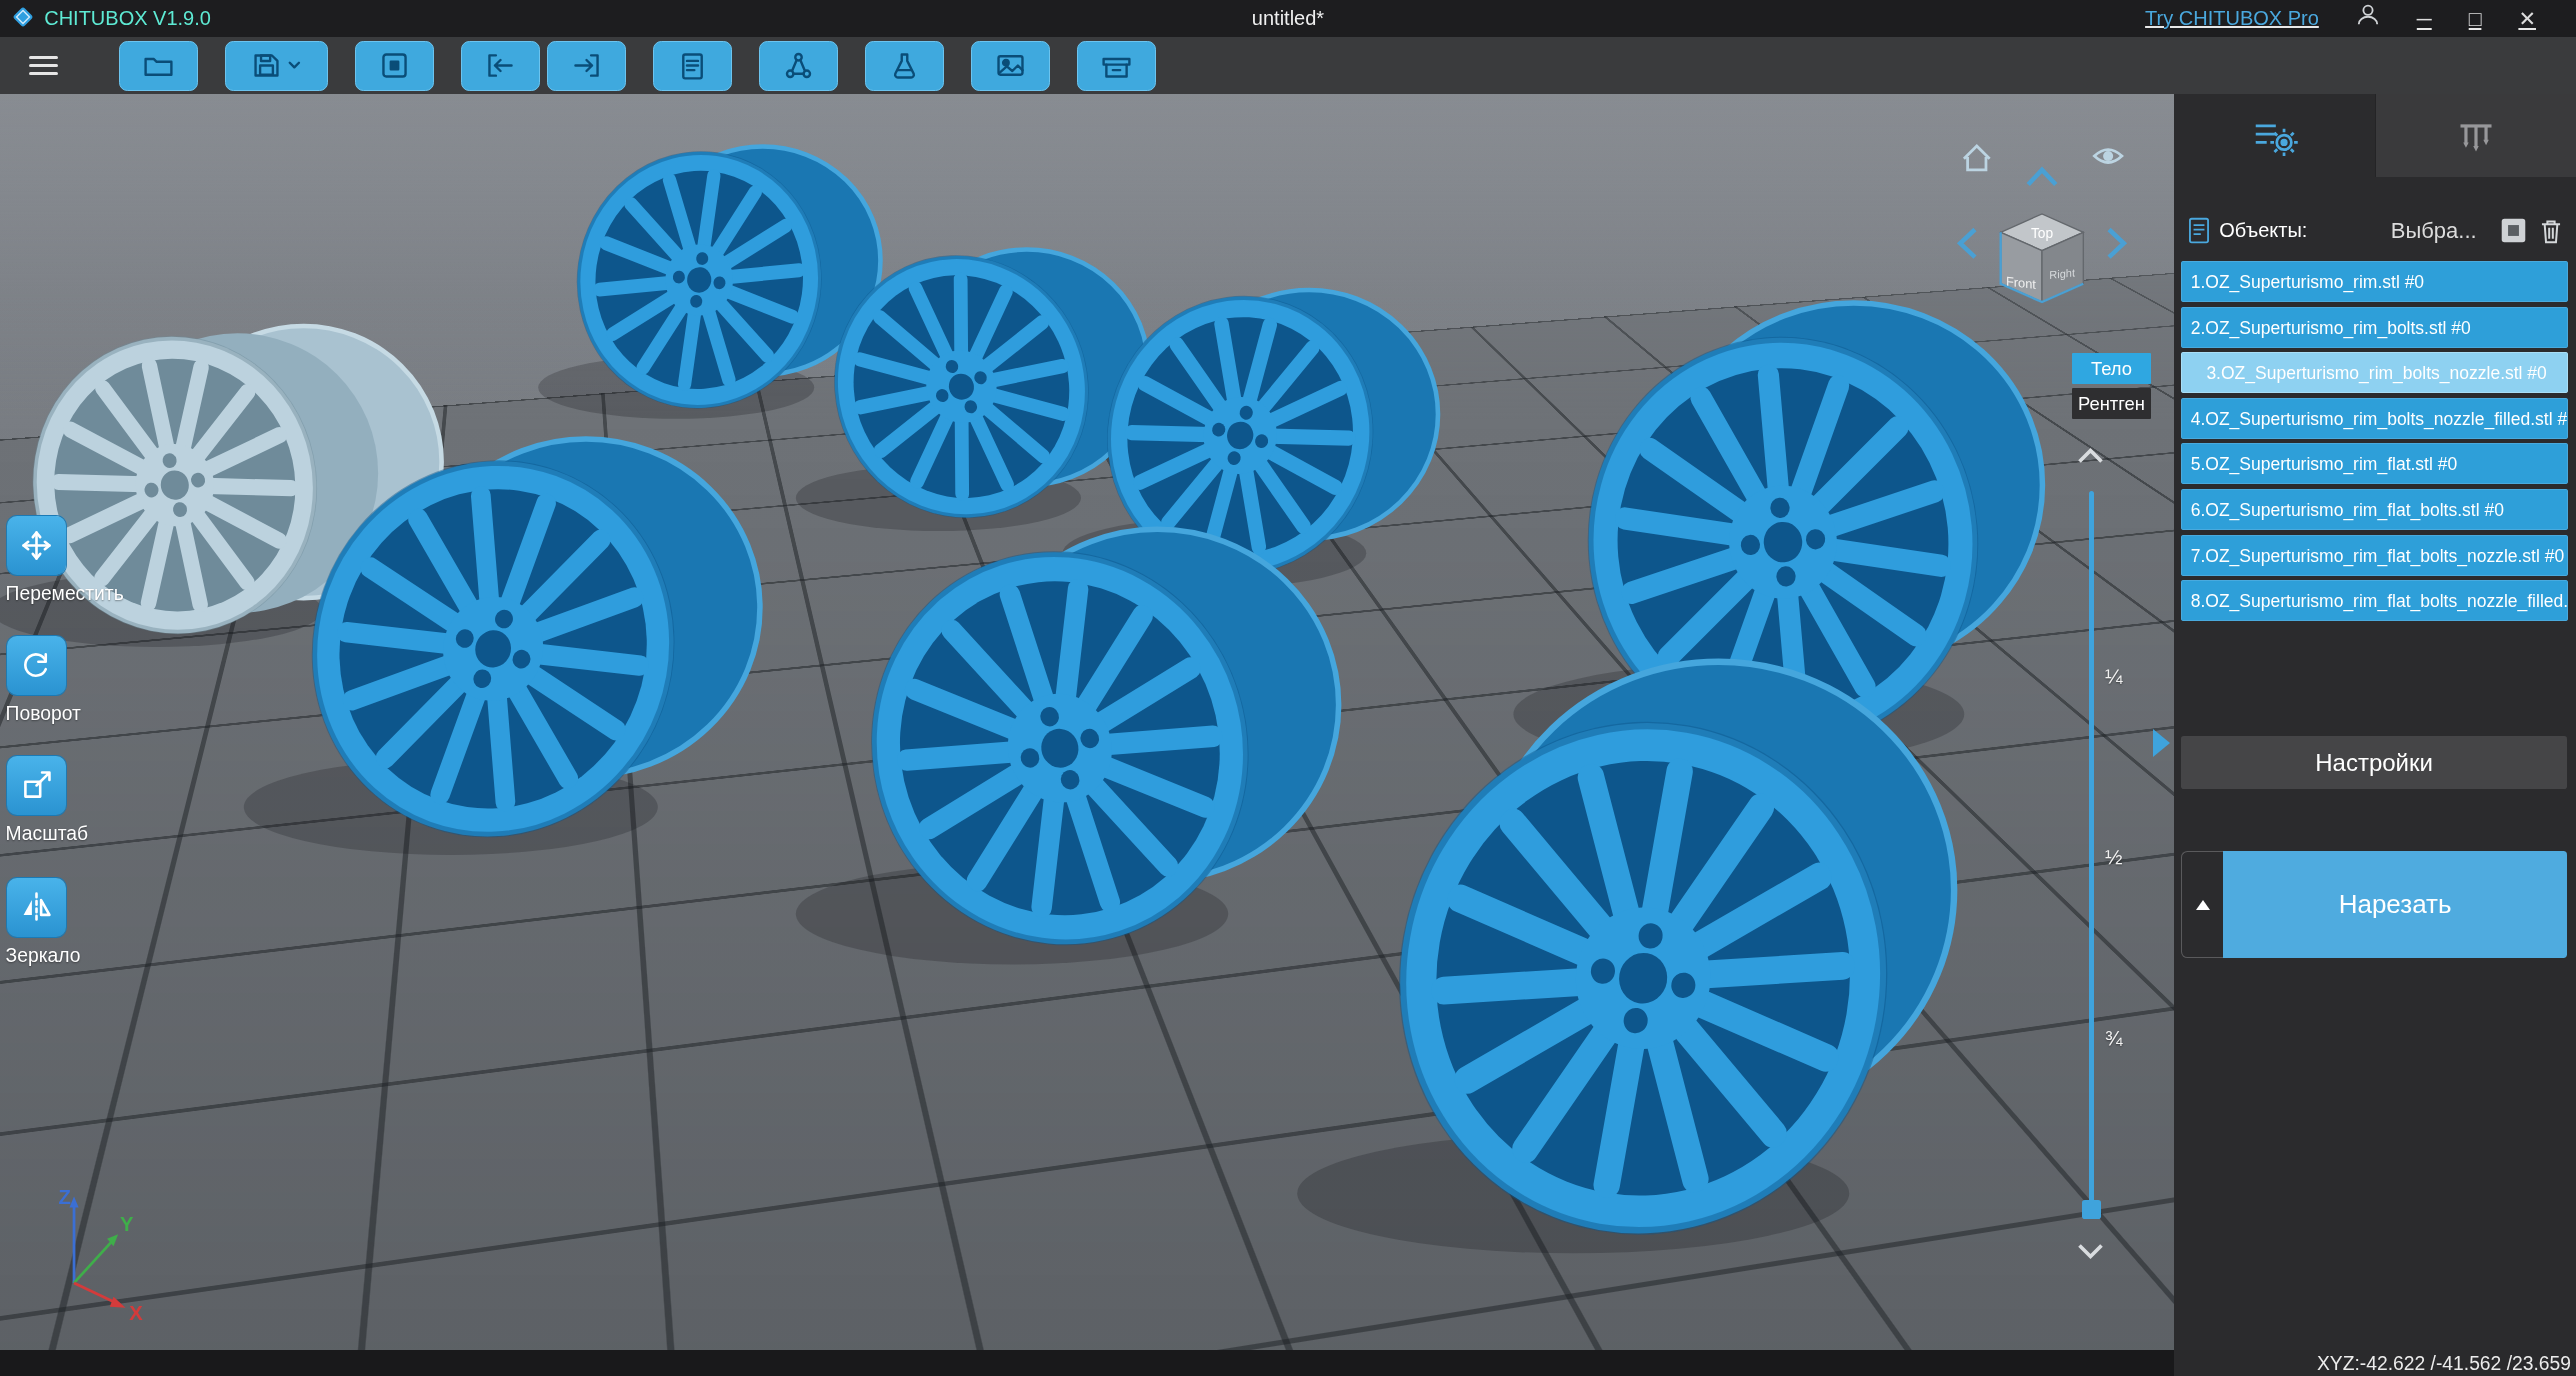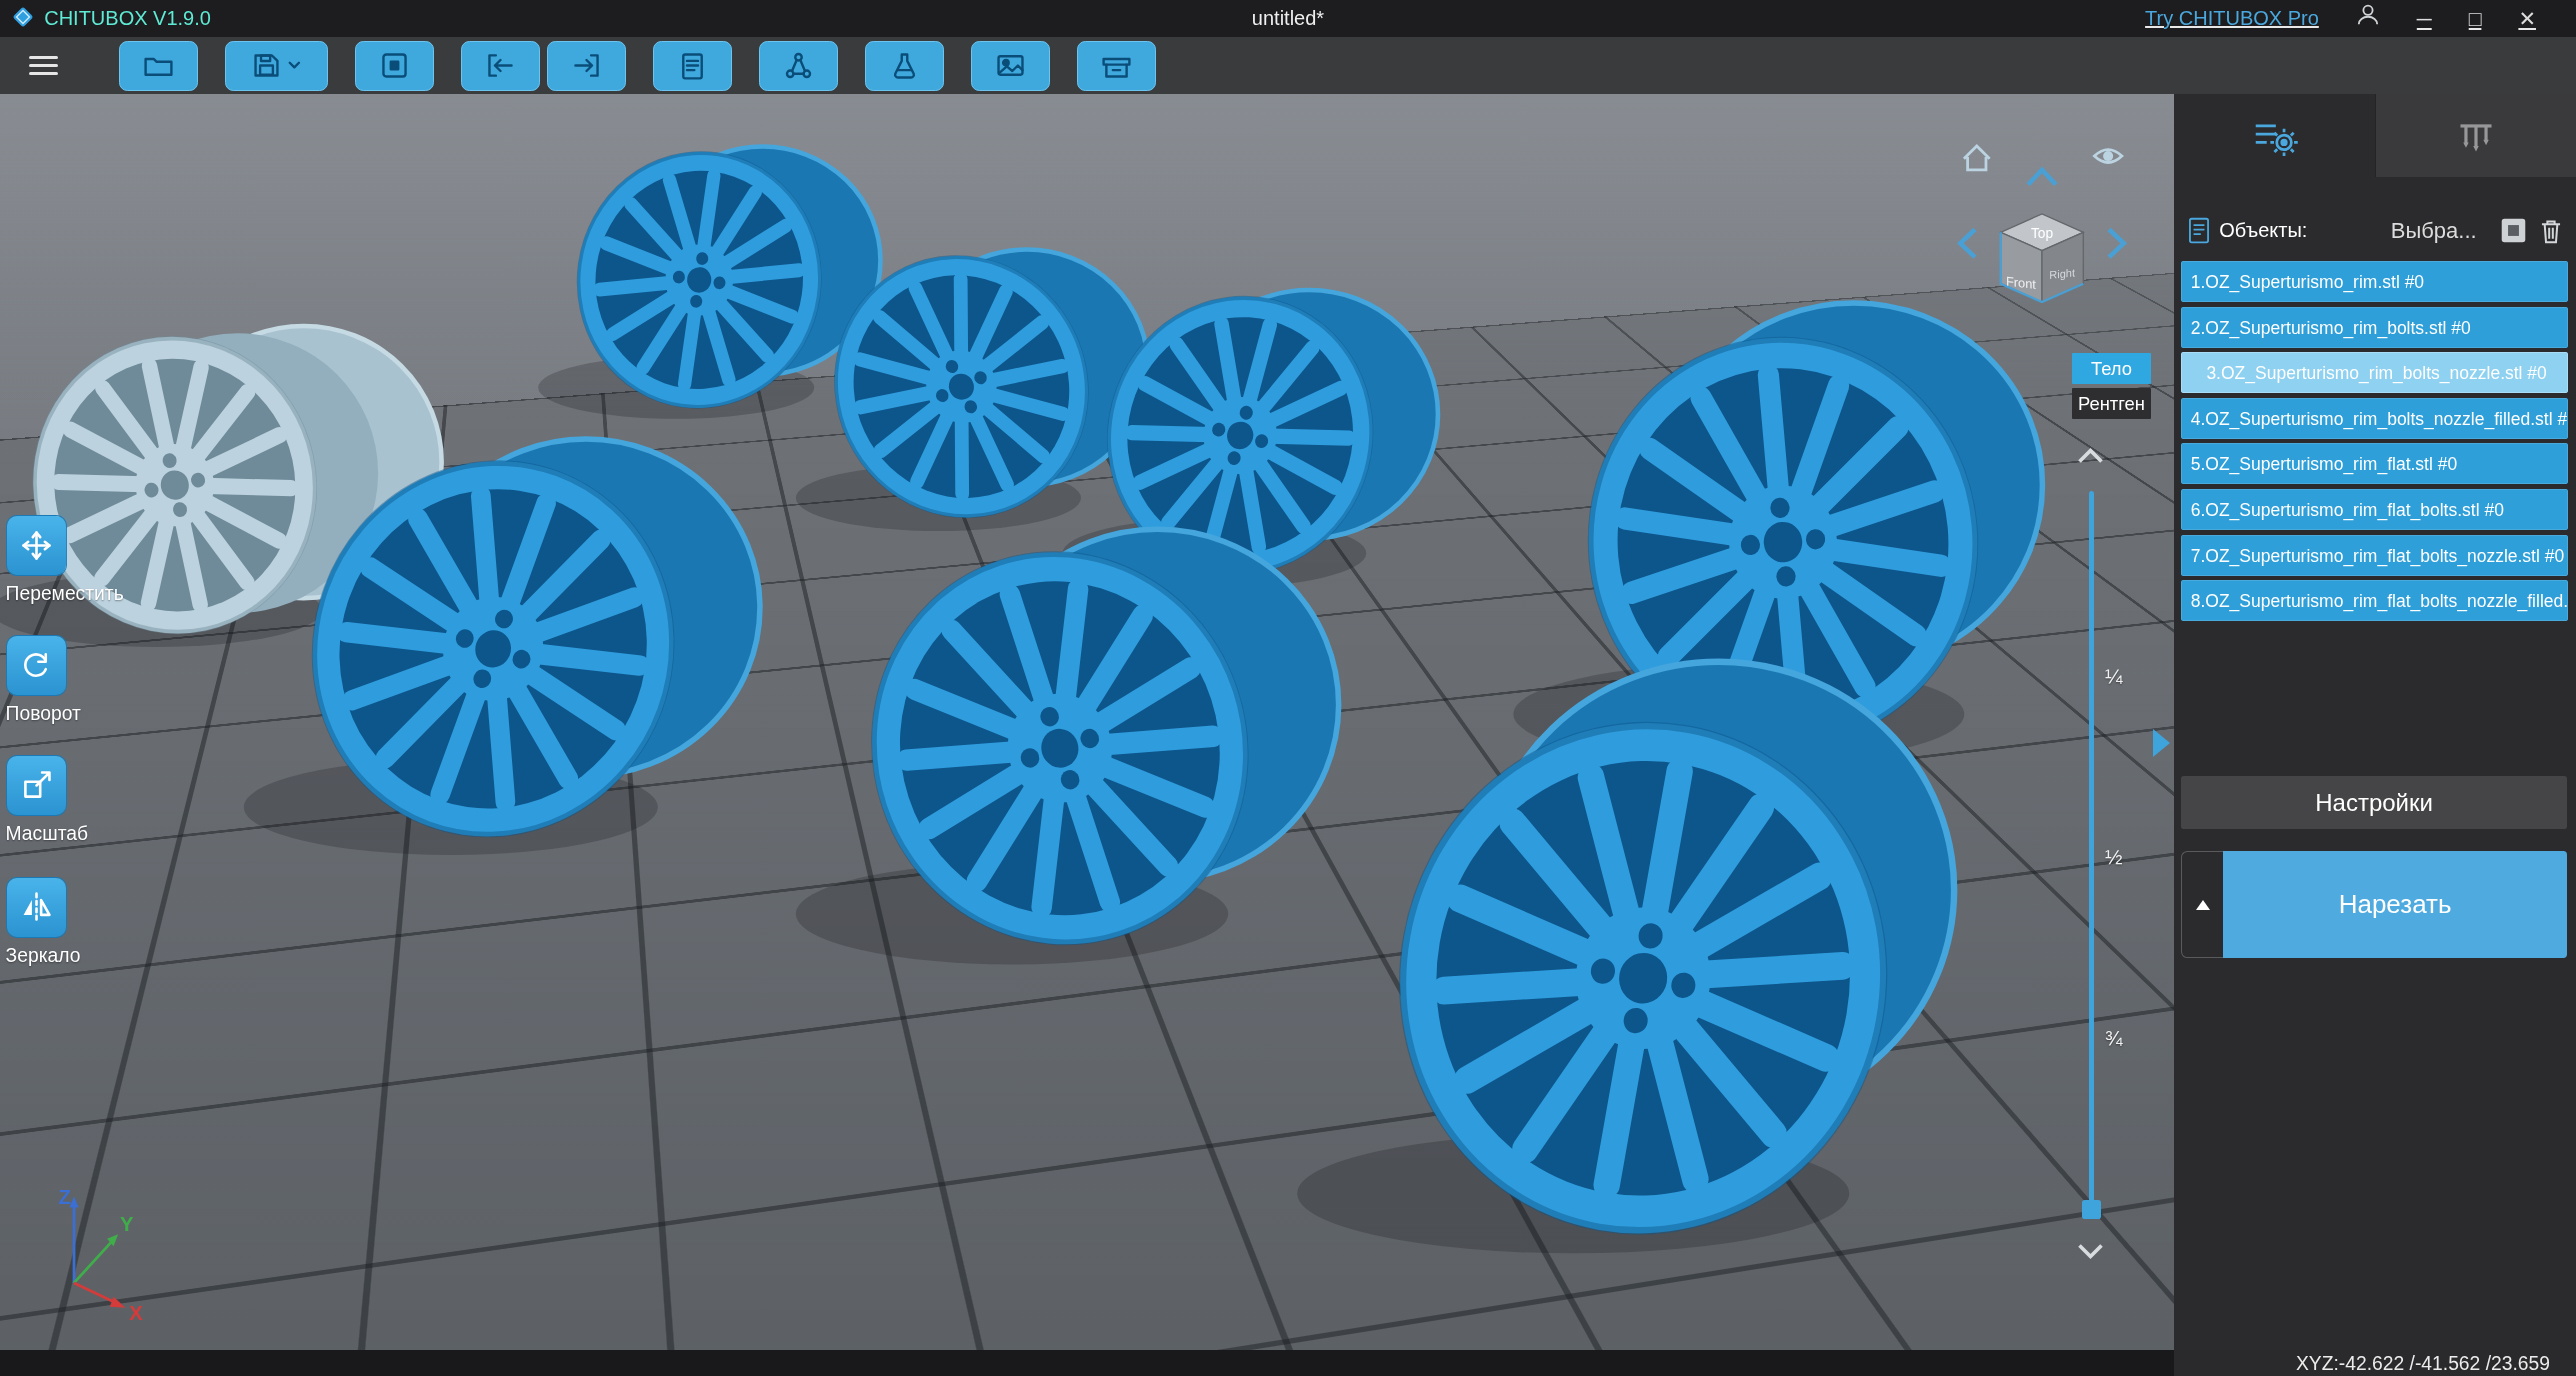--- a/index.html
+++ b/index.html
@@ -78,33 +78,33 @@
   .tab.active{background:#2b2b2d;}
   .tab.inactive{background:#3a3a3c;border-left:1.8px solid #242426;}
   .obj-header{position:absolute;left:13px;right:11px;top:118px;height:37px;display:flex;align-items:center;}
   .obj-title{color:#fff;font-size:20px;margin-left:8.3px;}
   .obj-sel{color:#dcdcdc;font-size:22px;margin-left:auto;margin-right:13px;}
   .hdr-ico{cursor:pointer;display:flex;align-items:center;margin-left:9.2px;}
   .obj-list{position:absolute;left:7.4px;right:8.3px;top:167px;}
   .obj-row{height:41px;line-height:40px;background:#2e9fd9;border:0.9px solid #49aade;border-radius:1.8px;
            margin-bottom:4.6px;color:#fff;font-size:17.5px;padding:0 8.3px;white-space:nowrap;overflow:hidden;cursor:pointer;}
   .obj-row.selected{background:#8ed1f1;border-color:#a9def6;padding-left:24px;}
-  .settings-btn{position:absolute;left:7.4px;right:9.2px;top:682px;height:53px;background:#454547;border-radius:2.8px;
+  .settings-btn{position:absolute;left:7.4px;right:9.2px;top:642px;height:53px;background:#454547;border-radius:2.8px;
            color:#fff;font-size:24px;display:flex;align-items:center;justify-content:center;cursor:pointer;}
   .slice-row{position:absolute;left:7.4px;right:9.2px;top:757px;height:107px;display:flex;}
   .slice-exp{width:42px;background:#2b2b2d;border:0.9px solid #5a5a5c;border-right:none;border-radius:6.4px 0 0 6.4px;
            display:flex;align-items:center;justify-content:center;cursor:pointer;}
   .slice-exp .tri{width:0;height:0;border-left:7.4px solid transparent;border-right:7.4px solid transparent;
            border-bottom:10px solid #ffffff;}
   .slice-btn{flex:1;background:#4fabdf;border-radius:0 3.7px 3.7px 0;color:#fff;font-size:26px;
            display:flex;align-items:center;justify-content:center;cursor:pointer;}
 
   
   .statusbar{position:absolute;left:0;top:1350px;width:2576px;height:27px;background:#19191b;
-           display:flex;align-items:center;justify-content:flex-end;padding-right:26px;}
+           display:flex;align-items:center;justify-content:flex-end;padding-right:5px;}
   .statusbar .xyz{font-size:19.3px;color:#ececec;}
   .status-right-seg{position:absolute;left:2174px;top:0;width:402px;height:27px;background:#2a2a2c;z-index:0;}
   .statusbar .xyz{position:relative;z-index:1;}
 </style>
 </head>
 <body>
 
 <div class="app">
 
   <div class="titlebar">

